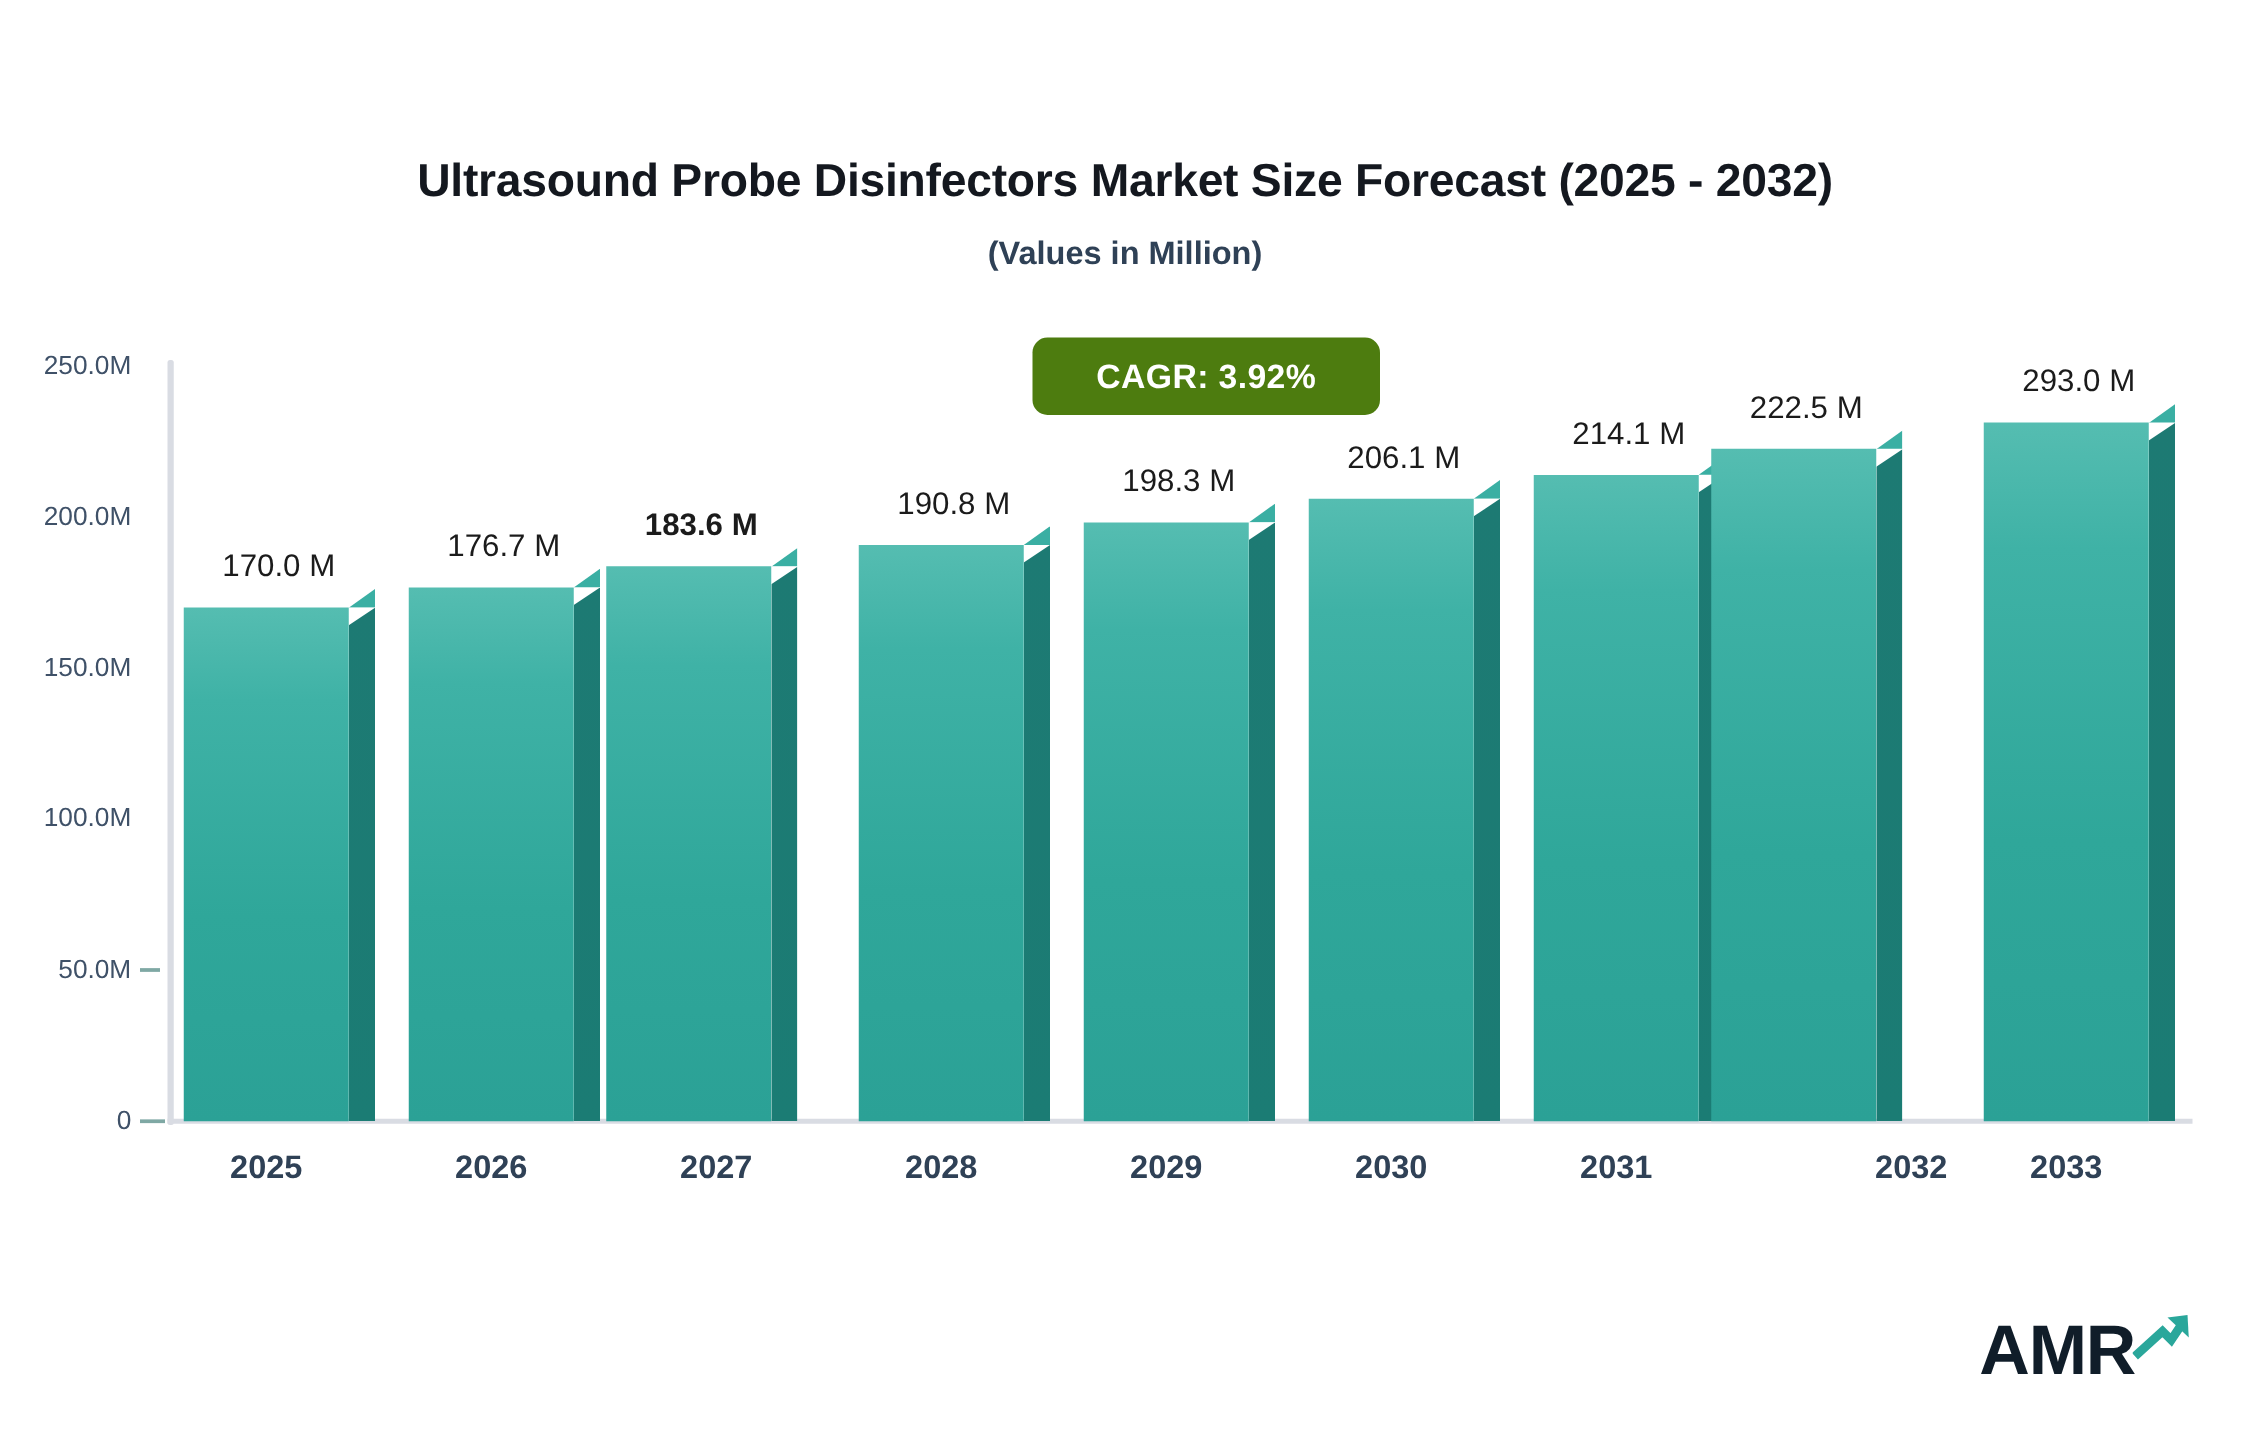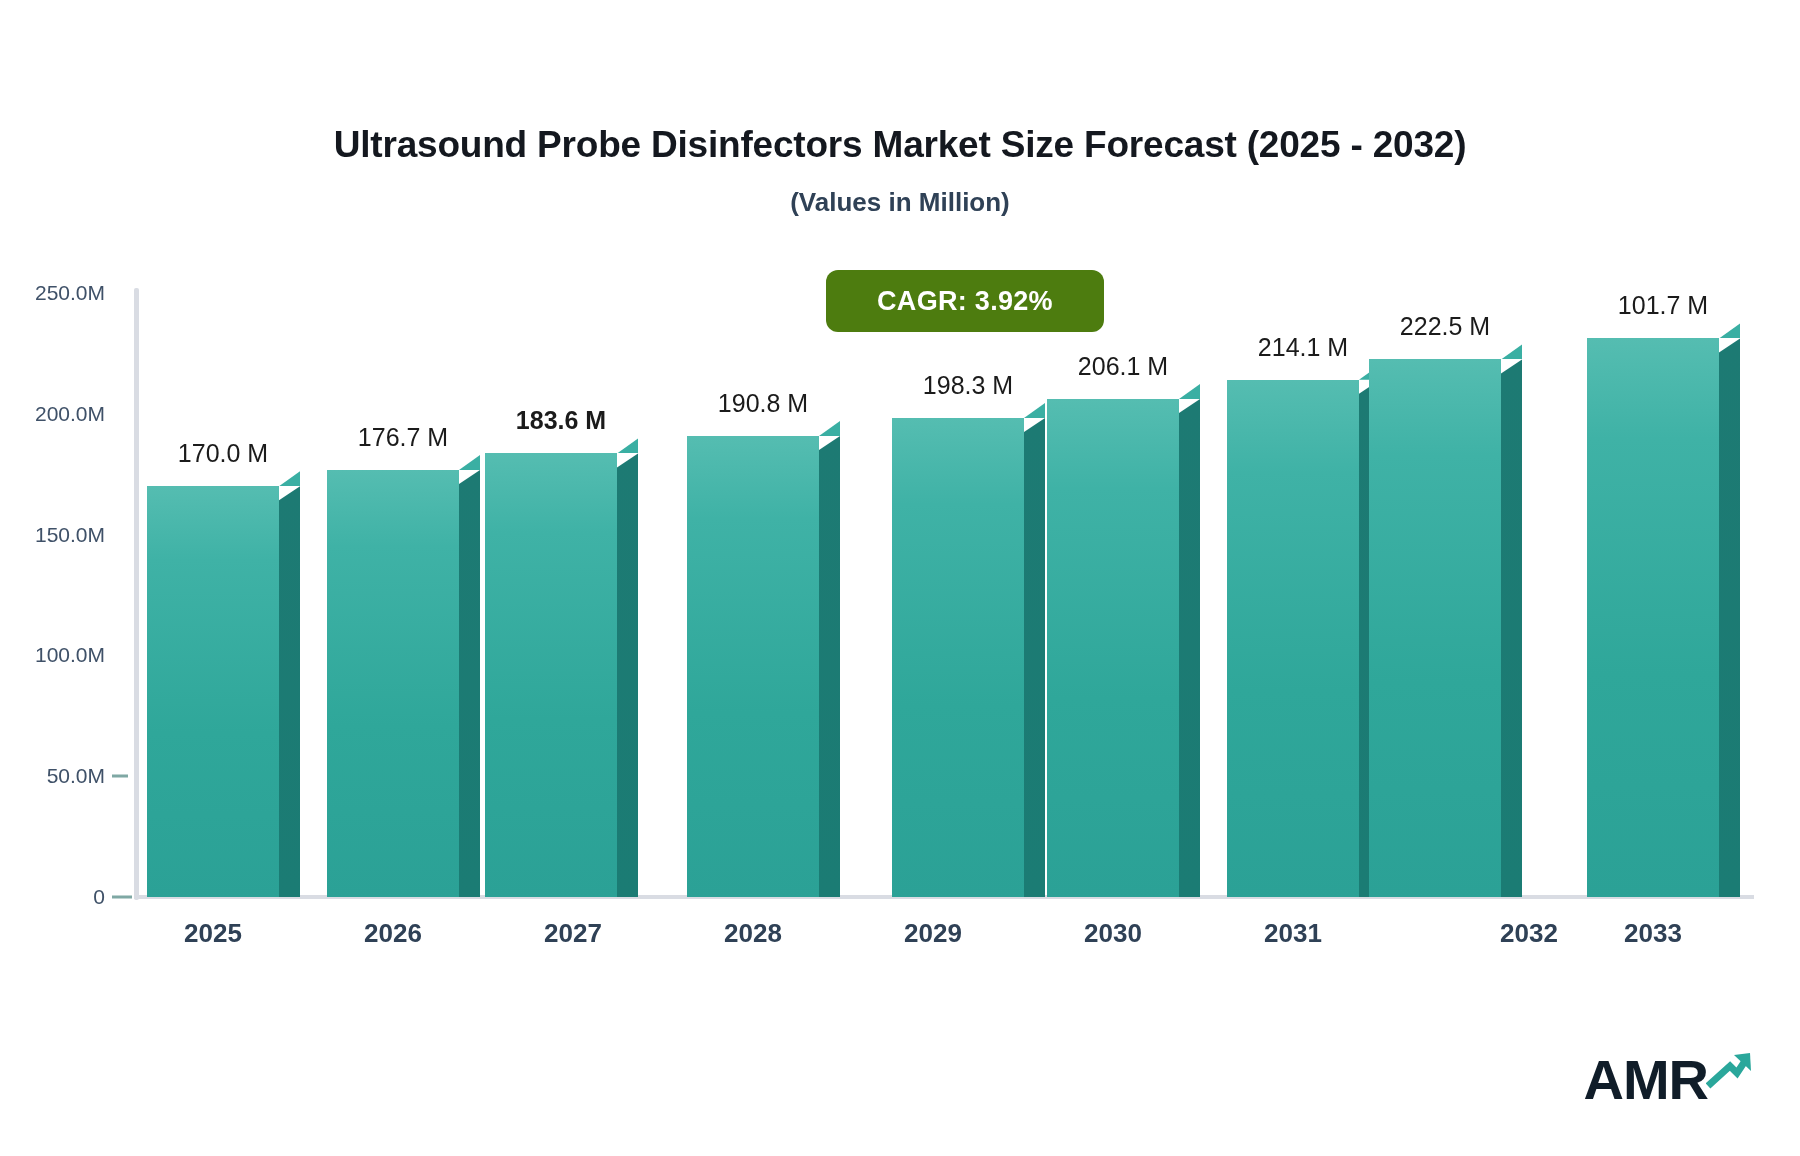--- a/index.html
+++ b/index.html
@@ -225,21 +225,21 @@
           <div class="bar-side" style="height: 443.578px;"></div>
           <div class="bar-top" style="bottom: 443.578px;"></div>
           <div class="bar-label" style="bottom: 461.578px;">183.6 M</div>
         </div>
         <div class="bar-group" style="left: 687px; height: 530.973px; width: 153px;">
           <div class="bar-front" style="height: 460.973px;"></div>
           <div class="bar-side" style="height: 460.973px;"></div>
           <div class="bar-top" style="bottom: 460.973px;"></div>
           <div class="bar-label" style="bottom: 478.973px;">190.8 M</div>
         </div>
-        <div class="bar-group" style="left: 892px; height: 549.093px; width: 132px;">
+        <div class="bar-group" style="left: 867px; height: 549.093px; width: 132px;">
           <div class="bar-front" style="height: 479.093px;"></div>
           <div class="bar-side" style="height: 479.093px;"></div>
           <div class="bar-top" style="bottom: 479.093px;"></div>
           <div class="bar-label" style="bottom: 497.093px;">198.3 M</div>
         </div>
         <div class="bar-group" style="left: 1047px; height: 567.938px; width: 153px;">
           <div class="bar-front" style="height: 497.938px;"></div>
           <div class="bar-side" style="height: 497.938px;"></div>
           <div class="bar-top" style="bottom: 497.938px;"></div>
           <div class="bar-label" style="bottom: 515.938px;">206.1 M</div>
@@ -253,21 +253,21 @@
         <div class="bar-group" style="left: 1369px; height: 607.56px; width: 121px;">
           <div class="bar-front" style="height: 537.56px;"></div>
           <div class="bar-side" style="height: 537.56px;"></div>
           <div class="bar-top" style="bottom: 537.56px;"></div>
           <div class="bar-label" style="bottom: 555.56px;">222.5 M</div>
         </div>
         <div class="bar-group" style="left: 1587px; height: 628.579px; width: 153px;">
           <div class="bar-front" style="height: 558.579px;"></div>
           <div class="bar-side" style="height: 558.579px;"></div>
           <div class="bar-top" style="bottom: 558.579px;"></div>
-          <div class="bar-label" style="bottom: 576.579px;">101.7 M</div>
+          <div class="bar-label" style="bottom: 576.579px;">293.0 M</div>
         </div>
       </div>
     <div id="x-labels">
         <div class="x-label" style="left: 123px;">2025</div>
         <div class="x-label" style="left: 303px;">2026</div>
         <div class="x-label" style="left: 483px;">2027</div>
         <div class="x-label" style="left: 663px;">2028</div>
         <div class="x-label" style="left: 843px;">2029</div>
         <div class="x-label" style="left: 1023px;">2030</div>
         <div class="x-label" style="left: 1203px;">2031</div>

